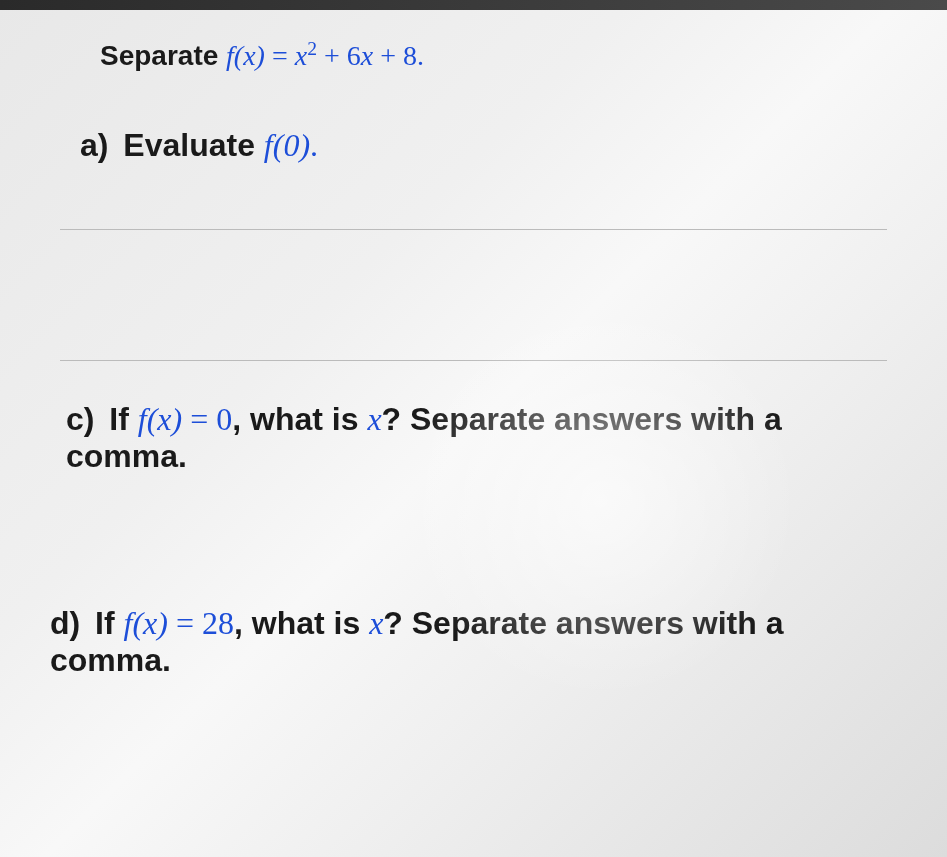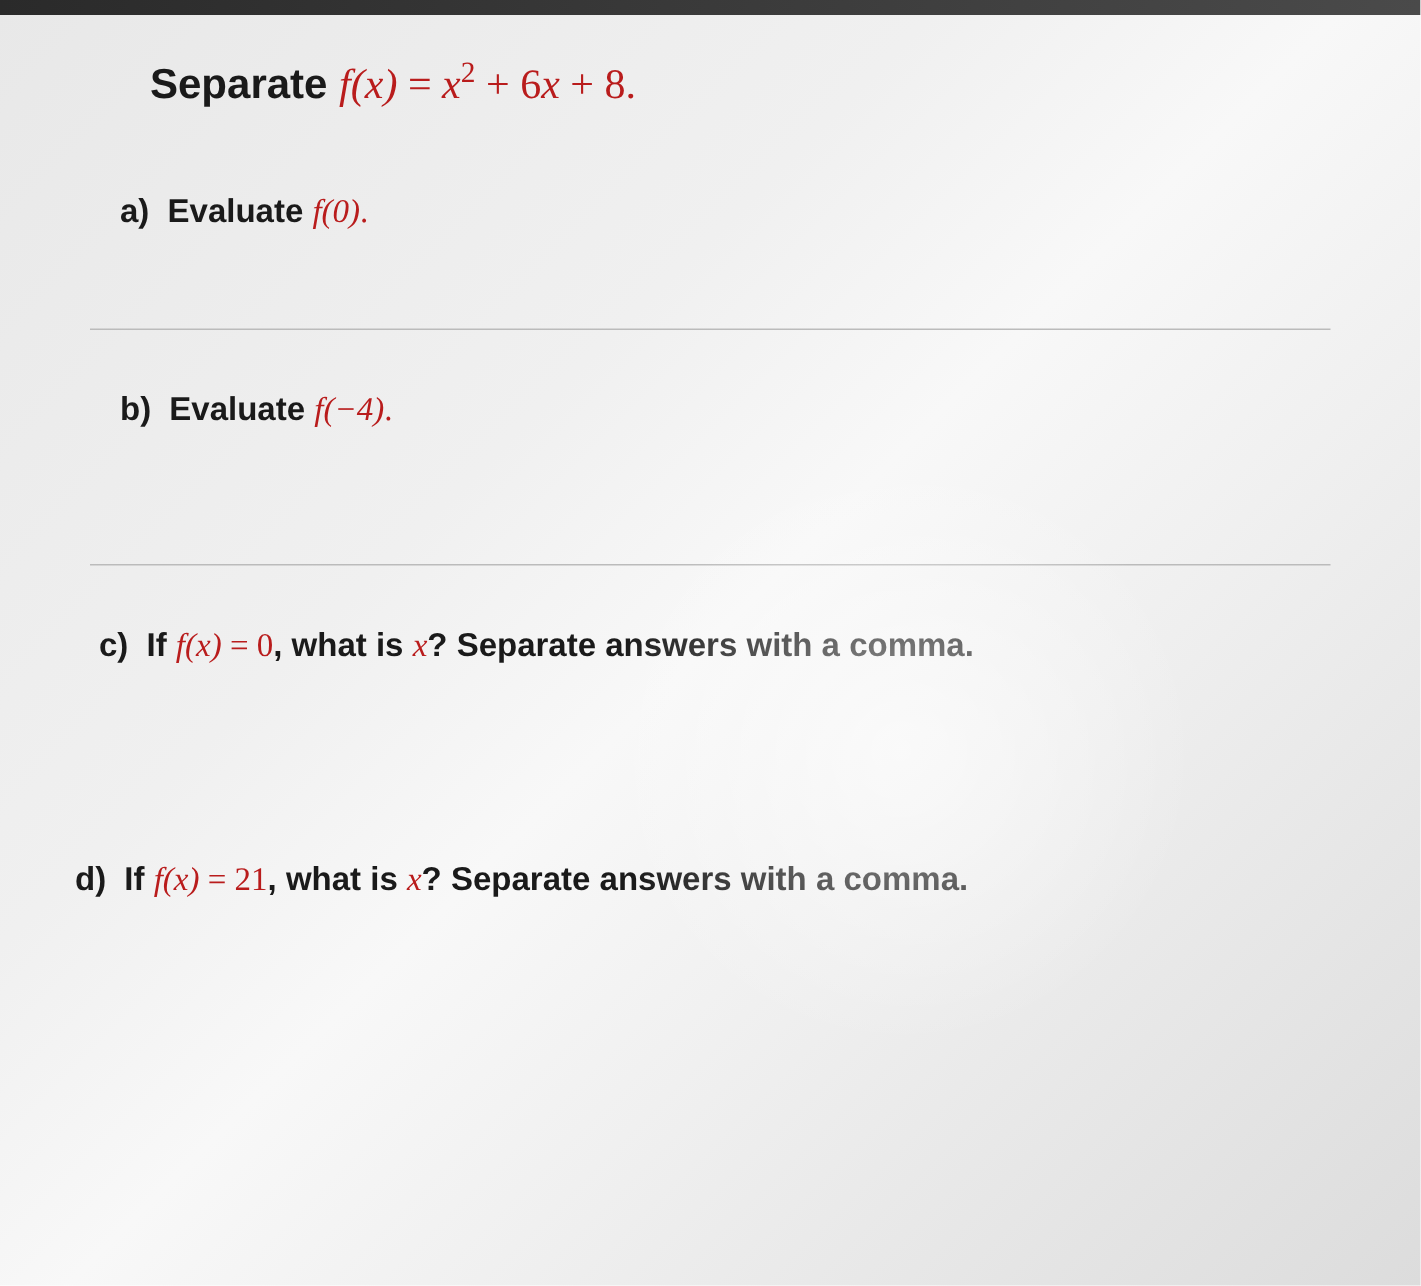--- a/index.html
+++ b/index.html
@@ -23,35 +23,35 @@
     .content {
       padding: 30px 60px 30px 80px;
     }
     .problem-intro {
       font-size: 28px;
       color: #1a1a1a;
       margin-bottom: 55px;
       margin-left: 20px;
     }
     .question {
-      font-size: 22px;
+      font-size: 32px;
       color: #1a1a1a;
       margin-bottom: 130px;
     }
     .question-d {
       margin-bottom: 60px;
     }
     .label {
       font-weight: bold;
       margin-right: 6px;
     }
     .math {
       font-family: 'Times New Roman', Times, serif;
       font-style: italic;
-      color: #b91c1c;
+      color: #1d4ed8;
     }
     .math-upright {
       font-style: normal;
     }
     .sup {
       font-size: 0.7em;
       vertical-align: super;
       line-height: 0;
     }
     .bold-text {
@@ -90,27 +90,24 @@
   <div class="problem-intro">
     <span class="bold-text">Separate </span><span class="math">f(x)</span><span class="math math-upright"> = </span><span class="math">x</span><span class="math sup math-upright">2</span><span class="math math-upright"> + 6</span><span class="math">x</span><span class="math math-upright"> + 8.</span>
   </div>
 
   <div class="question" style="margin-bottom:0;">
     <span class="label">a)</span><span class="bold-text"> Evaluate </span><span class="math">f(0)</span><span class="math math-upright">.</span>
   </div>
   <div class="spacer-a"></div>
   <hr class="divider">
 
-  <div class="question" style="margin-bottom:0;">
-    <span class="label">b)</span><span class="bold-text"> Evaluate </span><span class="math">f(−4)</span><span class="math math-upright">.</span>
-  </div>
   <div class="spacer-b"></div>
   <hr class="divider">
 
   <div class="question" style="margin-left:-14px;">
     <span class="label">c)</span><span class="bold-text"> If </span><span class="math">f(x)</span><span class="math math-upright"> = 0</span><span class="bold-text">, what is </span><span class="math">x</span><span class="bold-text">? Separate answers with a comma.</span>
   </div>
 
   <div class="question question-d" style="margin-left:-30px;">
-    <span class="label">d)</span><span class="bold-text"> If </span><span class="math">f(x)</span><span class="math math-upright"> = 21</span><span class="bold-text">, what is </span><span class="math">x</span><span class="bold-text">? Separate answers with a comma.</span>
+    <span class="label">d)</span><span class="bold-text"> If </span><span class="math">f(x)</span><span class="math math-upright"> = 28</span><span class="bold-text">, what is </span><span class="math">x</span><span class="bold-text">? Separate answers with a comma.</span>
   </div>
 
 </div>
 
 </body></html>

